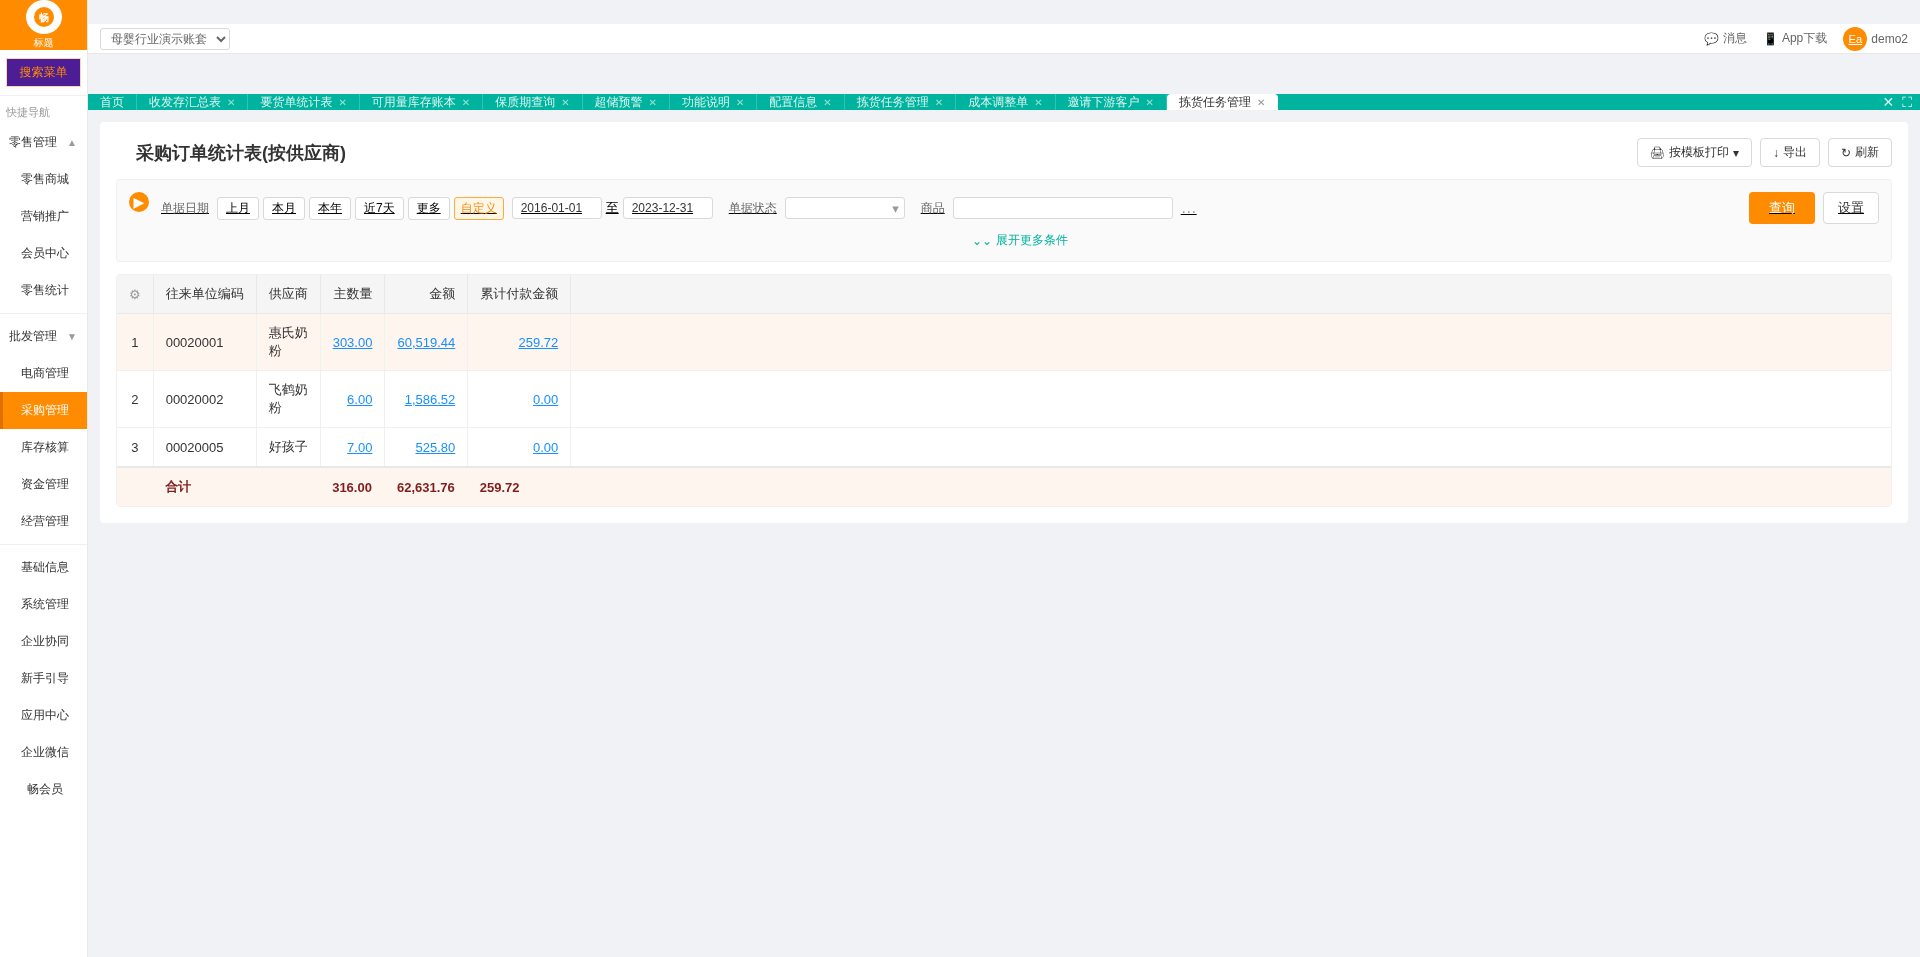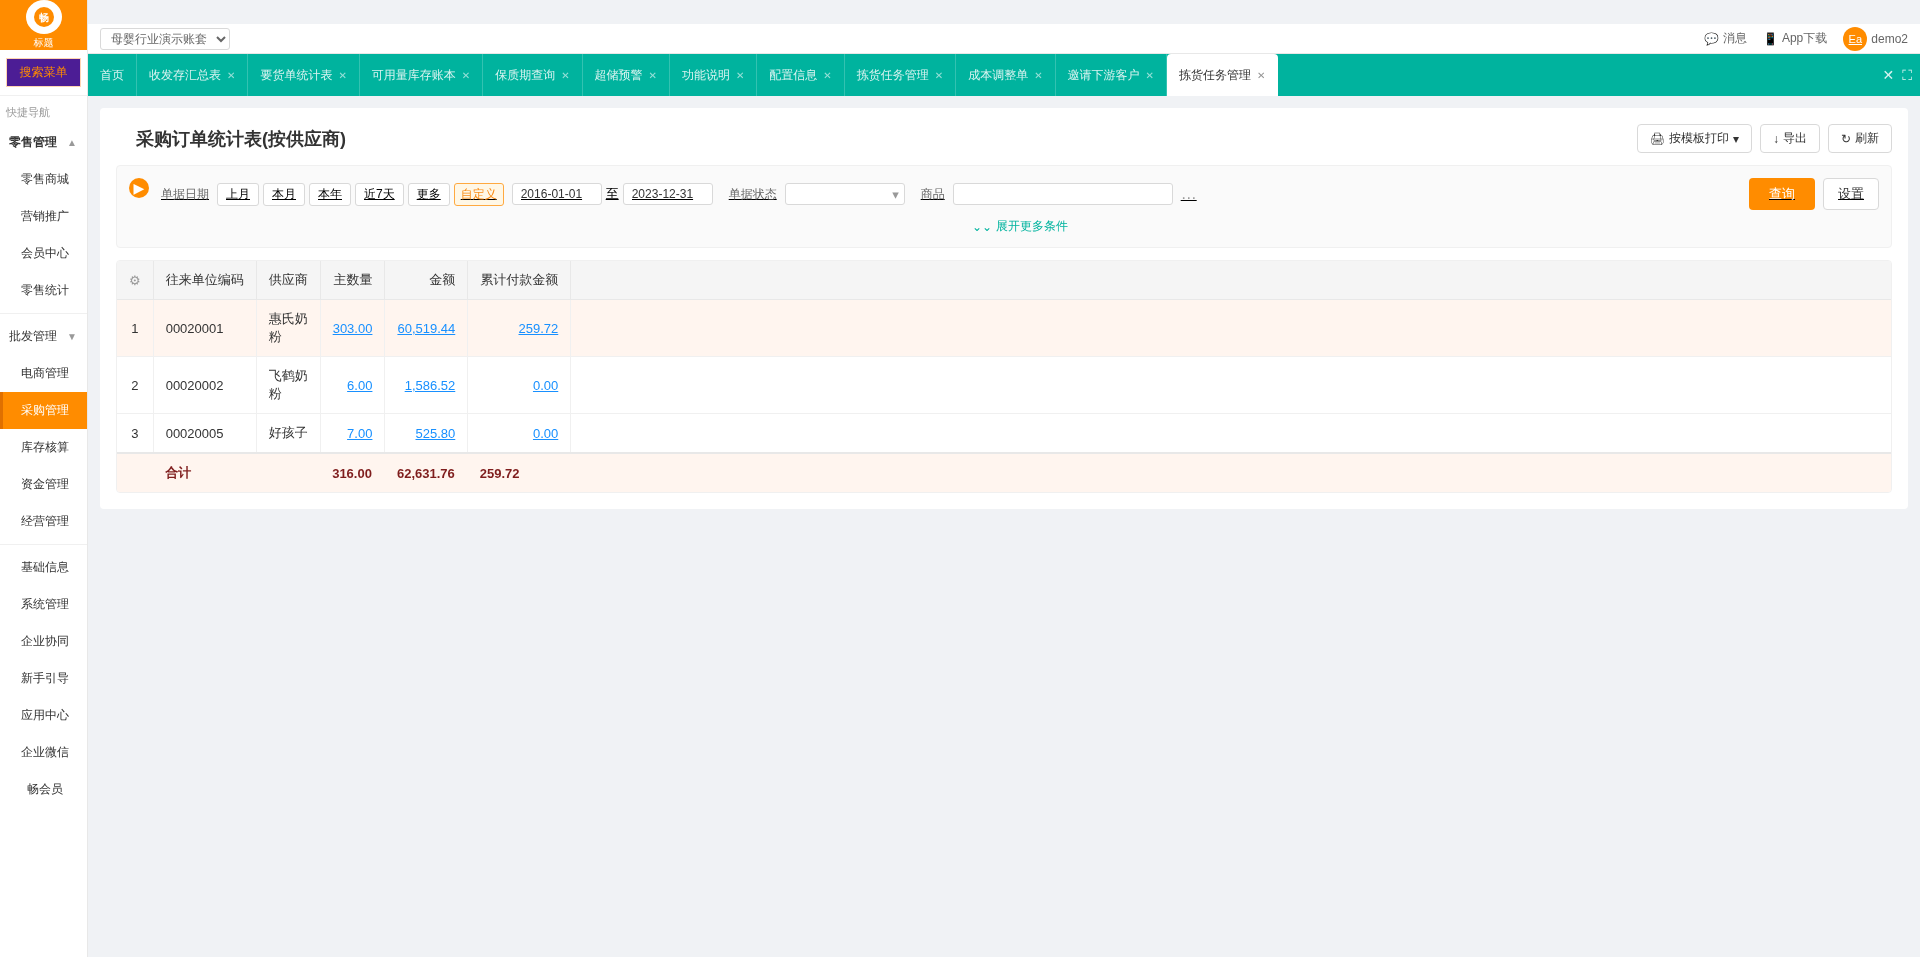--- a/index.html
+++ b/index.html
@@ -23,21 +23,21 @@
 
     
     .topbar { height: 30px; background: #fff; display: flex; align-items: center; justify-content: space-between; padding: 0 12px; border-bottom: 1px solid #e8e8e8; margin-top: 24px; }
     .topbar-left { display: flex; align-items: center; gap: 6px; }
     .topbar-left select { border: 1px solid #d9d9d9; border-radius: 3px; padding: 2px 6px; font-size: 12px; color: #666; background: #fff; }
     .topbar-right { display: flex; align-items: center; gap: 16px; font-size: 12px; color: #666; }
     .topbar-right .icon-btn { display: flex; align-items: center; gap: 4px; cursor: pointer; }
     .avatar { width: 24px; height: 24px; border-radius: 50%; background: #ff8c00; display: flex; align-items: center; justify-content: center; color: #fff; font-size: 11px; text-decoration: underline; }
 
     
-    .tabbar { height: 42px; background: #00b39e; display: flex; align-items: stretch; overflow-x: auto; flex-shrink: 0; }
+    .tabbar { height: 16px; background: #00b39e; display: flex; align-items: stretch; overflow-x: auto; flex-shrink: 0; margin-top: 40px; }
     .tabbar::-webkit-scrollbar { height: 0; }
     .tab { display: flex; align-items: center; padding: 0 12px; color: rgba(255,255,255,0.85); font-size: 12px; cursor: pointer; white-space: nowrap; border-right: 1px solid rgba(255,255,255,0.2); gap: 6px; }
     .tab.active { background: #fff; color: #333; border-radius: 4px 4px 0 0; }
     .tab .tab-close { font-size: 10px; opacity: 0.7; }
     .tab.active .tab-close { color: #666; }
     .tabbar-end { margin-left: auto; display: flex; align-items: center; padding: 0 8px; gap: 8px; }
     .tabbar-end .icon-btn { color: rgba(255,255,255,0.85); cursor: pointer; font-size: 14px; }
 
     
     .page-content { flex: 1; background: #f0f2f5; overflow: auto; padding: 12px; }
@@ -101,21 +101,21 @@
     </div>
     <div class="logo-text">标题</div>
   </div>
   <div class="sidebar-search">
     <button class="sidebar-search-btn">搜索菜单</button>
   </div>
   <div class="sidebar-nav-label">
     <span>快捷导航</span>
   </div>
 
-  <div class="sidebar-item" style="display:flex;align-items:center;justify-content:space-between;padding:10px 10px 10px 6px;font-weight:bold;">
+  <div class="sidebar-item" style="display:flex;align-items:center;justify-content:space-between;padding:10px 10px 10px 6px;">
     <span>零售管理</span>
     <span style="font-size:10px;color:#999;">▲</span>
   </div>
   <div class="sidebar-item">
     <span>零售商城</span>
   </div>
   <div class="sidebar-item">
     <span>营销推广</span>
   </div>
   <div class="sidebar-item">

